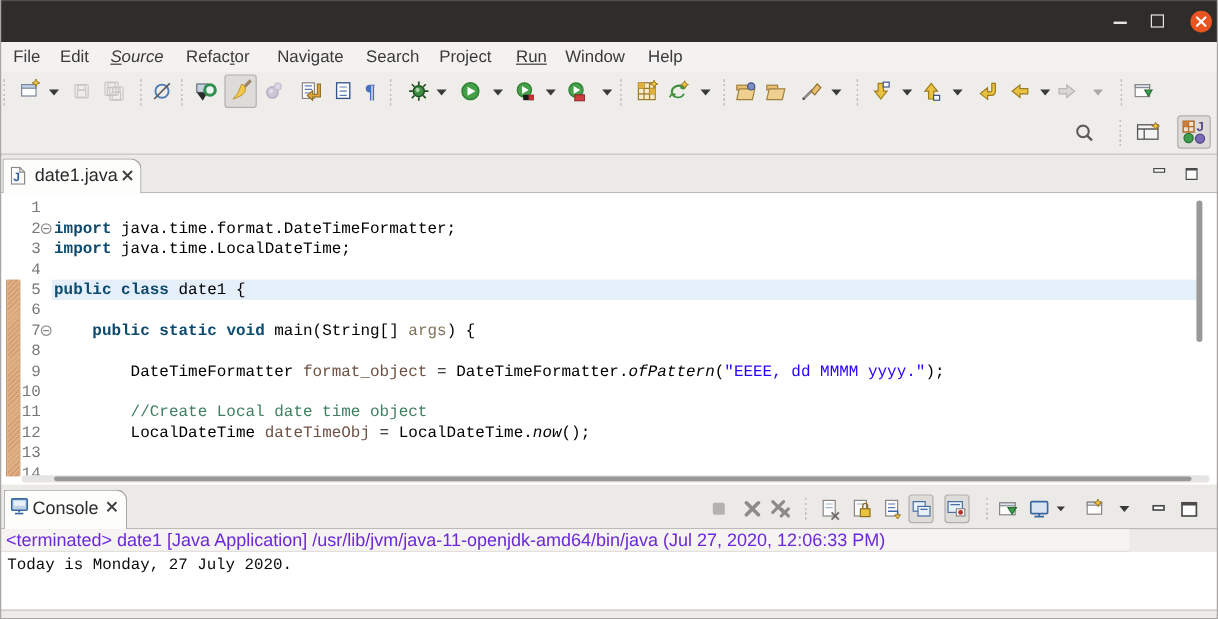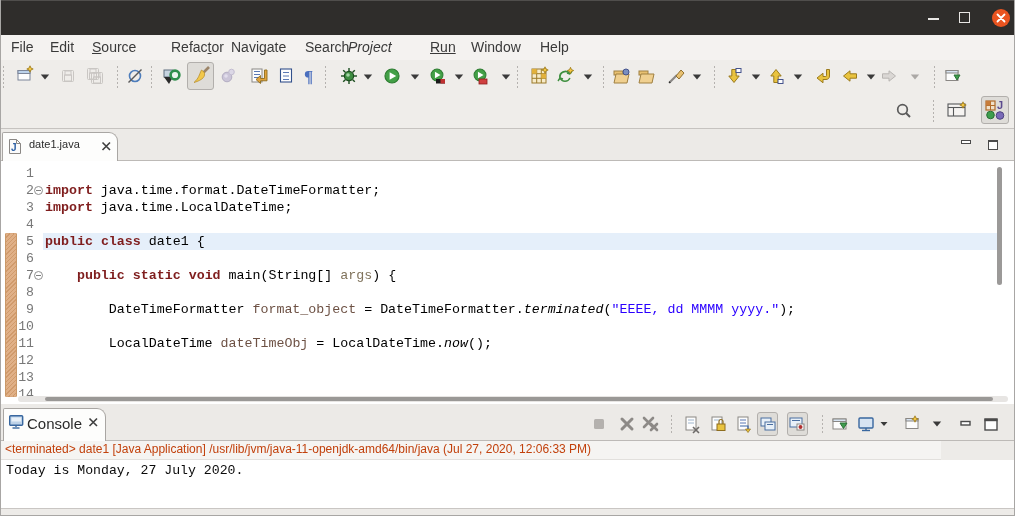--- a/index.html
+++ b/index.html
@@ -17,34 +17,34 @@
   
   #tabstrip{left:0;top:128px;width:1015px;height:33px;background:#ECEAE7;border-bottom:1px solid #BDBAB7;border-top:1px solid #C6C3C0;box-sizing:border-box;}
   .tab{background:#FDFDFC;border:1px solid #A9A6A3;border-bottom:none;border-radius:2px 9px 0 0;box-sizing:border-box;}
   #edtab{left:2px;top:132px;width:116px;height:29px;}
   
   #editor{left:1px;top:161px;width:1013px;height:243px;background:#ffffff;}
   #tanbar{left:4px;top:72px;width:12px;height:164px;background:repeating-linear-gradient(135deg,#E0B087 0,#E0B087 2px,#D09A6B 2px,#D09A6B 3px);border:1px solid #C4906033;border-left:1px solid #C99868;border-right:1px solid #C99868;box-sizing:border-box;}
   #linenums{left:0;top:4px;width:33px;text-align:right;color:#787878;font-family:"Liberation Mono",monospace;font-size:13.2px;line-height:17px;white-space:pre;}
   #hl5{left:42px;top:72px;width:954px;height:17px;background:#E5EFFA;}
   #code{left:44px;top:4px;font-family:"Liberation Mono",monospace;font-size:13.3px;line-height:17px;white-space:pre;color:#000;}
-  .k{color:#7f1d1d;font-weight:bold;}
+  .k{color:#0c4a6e;font-weight:bold;}
   .c{color:#3F7F5F;}
   .s{color:#2A00FF;}
   .v{color:#6D5144;}
   .im{font-style:italic;}
   .fold{width:9px;height:9px;border:1px solid #909090;border-radius:50%;background:#fff;box-sizing:border-box;}
   .fold:after{content:"";position:absolute;left:1px;right:1px;top:3px;height:1px;background:#808080;}
   #vscroll{left:996px;top:6px;width:5px;height:118px;background:#9B9998;border-radius:3px;}
   #hscrolltrack{left:17px;top:235px;width:990px;height:6px;background:#E7E5E3;border-radius:3px;}
   #hscroll{left:44px;top:236px;width:948px;height:4px;background:#9a9896;border-radius:2px;}
   
   #constrip{left:0;top:404px;width:1015px;height:37px;background:#ECEAE7;border-bottom:1px solid #BDBAB7;box-sizing:border-box;}
   #contab{left:3px;top:408px;width:103px;height:33px;}
-  #conlabel{left:1px;top:441px;width:940px;height:19px;background:#F5F4F2;border-bottom:1px solid #E2E0DD;box-sizing:border-box;color:#c2410c;font-size:12px;}
+  #conlabel{left:1px;top:441px;width:940px;height:19px;background:#F5F4F2;border-bottom:1px solid #E2E0DD;box-sizing:border-box;color:#6d28d9;font-size:15px;}
   #conlabel span{position:absolute;left:4px;top:1px;white-space:pre;}
   #conout{left:1px;top:460px;width:1013px;height:48px;background:#ffffff;font-family:"Liberation Mono",monospace;font-size:13.2px;color:#0a0a0a;}
   #bottomstrip{left:0;top:508px;width:1015px;height:8px;background:#EDEBE8;border-top:1px solid #C9C6C3;box-sizing:border-box;}
   
   #frame{left:0;top:0;width:1015px;height:516px;box-shadow:inset 1px 0 0 #A8A6A4, inset -1px 0 0 #A8A6A4, inset 0 -1px 0 #A8A6A4;pointer-events:none;z-index:50;}
   .sep{position:absolute;width:1px;height:22px;top:66px;background-image:repeating-linear-gradient(#B5B2AF 0,#B5B2AF 2px,transparent 2px,transparent 4px);}
   .csep{position:absolute;width:1px;height:18px;top:415px;background-image:repeating-linear-gradient(#B5B2AF 0,#B5B2AF 2px,transparent 2px,transparent 4px);}
   .pressed{position:absolute;background:#DEDCD8;border:1px solid #B2AFAC;border-radius:3px;box-sizing:border-box;}
 </style>
 </head>
@@ -55,25 +55,25 @@
   <div class="abs" style="left:928px;top:18px;width:11px;height:2px;background:#E8E6E4;"></div>
   <div class="abs" style="left:959px;top:12px;width:11px;height:11px;border:1.6px solid #E8E6E4;box-sizing:border-box;"></div>
   <div class="abs" style="left:992px;top:9px;width:18px;height:18px;border-radius:50%;background:#E95420;"></div>
   <svg class="abs" style="left:996px;top:13px;" width="10" height="10">
       <path d="M1.5 1.5 L8.5 8.5 M8.5 1.5 L1.5 8.5" stroke="#fff" stroke-width="1.8" stroke-linecap="round"></path>
     </svg>
 
   <div id="menubar" class="abs">
     <span style="left:11px;">File</span>
     <span style="left:50px;text-align:center;">Edit</span>
-    <span style="left:92px;"><u>S</u>ource</span>
-    <span style="left:171px;">Refac<u>t</u>or</span>
+    <span style="left:92px;font-style:italic;"><u>S</u>ource</span>
+    <span style="left:155px;">Refac<u>t</u>or</span>
     <span style="left:231px;">Navigate</span>
     <span style="left:305px;">Search</span>
-    <span style="left:348px;font-style:italic;">Project</span>
+    <span style="left:366px;">Project</span>
     <span style="left:430px;text-decoration:underline;">Run</span>
     <span style="left:471px;text-align:right;">Window</span>
     <span style="left:540px;">Help</span>
   </div>
 
   <div id="toolbar" class="abs"></div>
   <div class="abs pressed" style="left:187px;top:62px;width:27px;height:28px;"></div>
   <div class="abs pressed" style="left:981px;top:96px;width:28px;height:28px;"></div>
   <svg id="icons" class="abs" style="left:0;top:60px;" width="1015" height="68">
     <defs>
@@ -250,21 +250,21 @@
   <div class="sep" style="left:934px;"></div>
   <div class="sep" style="left:933px;top:100px;"></div>
 
   <div id="tabstrip" class="abs"></div>
   <div id="edtab" class="abs tab"></div>
   <svg class="abs" style="left:9px;top:139px;" width="14" height="15">
       <path d="M0.5 0.5 H7.5 L11.5 4.5 V14.5 H0.5 Z" fill="#FBFBFB" stroke="#8A8784"></path>
       <path d="M7.5 0.5 V4.5 H11.5" fill="none" stroke="#8A8784"></path>
       <text x="2" y="12" font-size="10" font-weight="bold" fill="#2B5FA5" font-family="Liberation Sans,sans-serif">J</text>
     </svg>
-  <div class="abs" style="left:29px;top:138px;font-size:11px;color:#2b2b2b;">date1.java</div>
+  <div class="abs" style="left:29px;top:138px;font-size:15px;color:#2b2b2b;">date1.java</div>
   <svg class="abs" style="left:101px;top:141px;" width="11" height="11">
       <path d="M1.5 1.5 L9 9 M9 1.5 L1.5 9" stroke="#3F3F3F" stroke-width="1.6"></path>
     </svg>
   <div class="abs" style="left:961px;top:140px;width:10px;height:4px;border:1.4px solid #4a4a4a;box-sizing:border-box;background:#fdfdfd;"></div>
   <div class="abs" style="left:988px;top:140px;width:10px;height:10px;border:1.4px solid #4a4a4a;border-top-width:2.6px;box-sizing:border-box;background:#fdfdfd;"></div>
 
   <div id="editor" class="abs">
     <div id="hl5" class="abs"></div>
     <div id="tanbar" class="abs"></div>
     <div id="linenums" class="abs"> 1
@@ -284,22 +284,23 @@
     <div class="abs fold" style="left:33px;top:25px;"></div>
     <div class="abs fold" style="left:33px;top:110px;"></div>
     <div id="code" class="abs">
 <span class="k">import</span> java.time.format.DateTimeFormatter;
 <span class="k">import</span> java.time.LocalDateTime;
 
 <span class="k">public</span> <span class="k">class</span> date1 {
 
     <span class="k">public</span> <span class="k">static</span> <span class="k">void</span> main(String[] <span class="v" style="color:#80735C;">args</span>) {
 
-        DateTimeFormatter <span class="v">format_object</span> = DateTimeFormatter.<span class="im">terminated</span>(<span class="s">"EEEE, dd MMMM yyyy."</span>);
-
+        DateTimeFormatter <span class="v">format_object</span> = DateTimeFormatter.<span class="im">ofPattern</span>(<span class="s">"EEEE, dd MMMM yyyy."</span>);
+
+        <span class="c">//Create Local date time object</span>
         LocalDateTime <span class="v">dateTimeObj</span> = LocalDateTime.<span class="im">now</span>();
 </div>
     <div id="vscroll" class="abs"></div>
     <div id="hscrolltrack" class="abs"></div>
     <div id="hscroll" class="abs"></div>
   </div>
 
   <div id="constrip" class="abs"></div>
   <div id="contab" class="abs tab"></div>
   <svg class="abs" style="left:9px;top:415px;" width="15" height="14">

